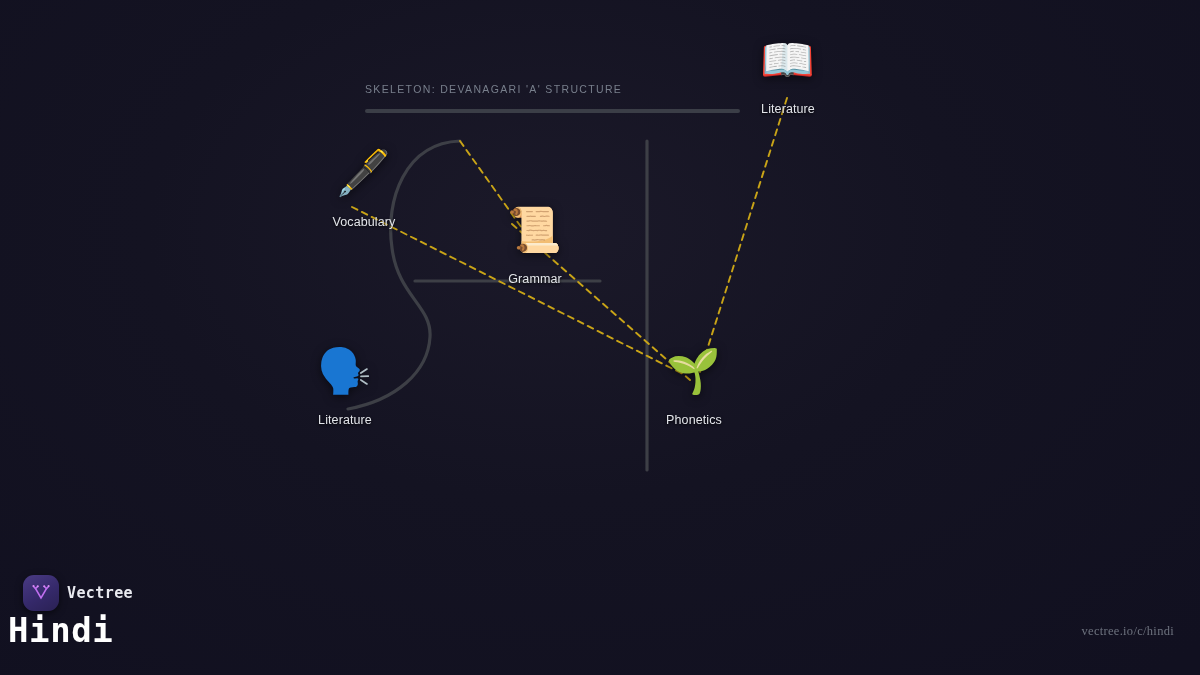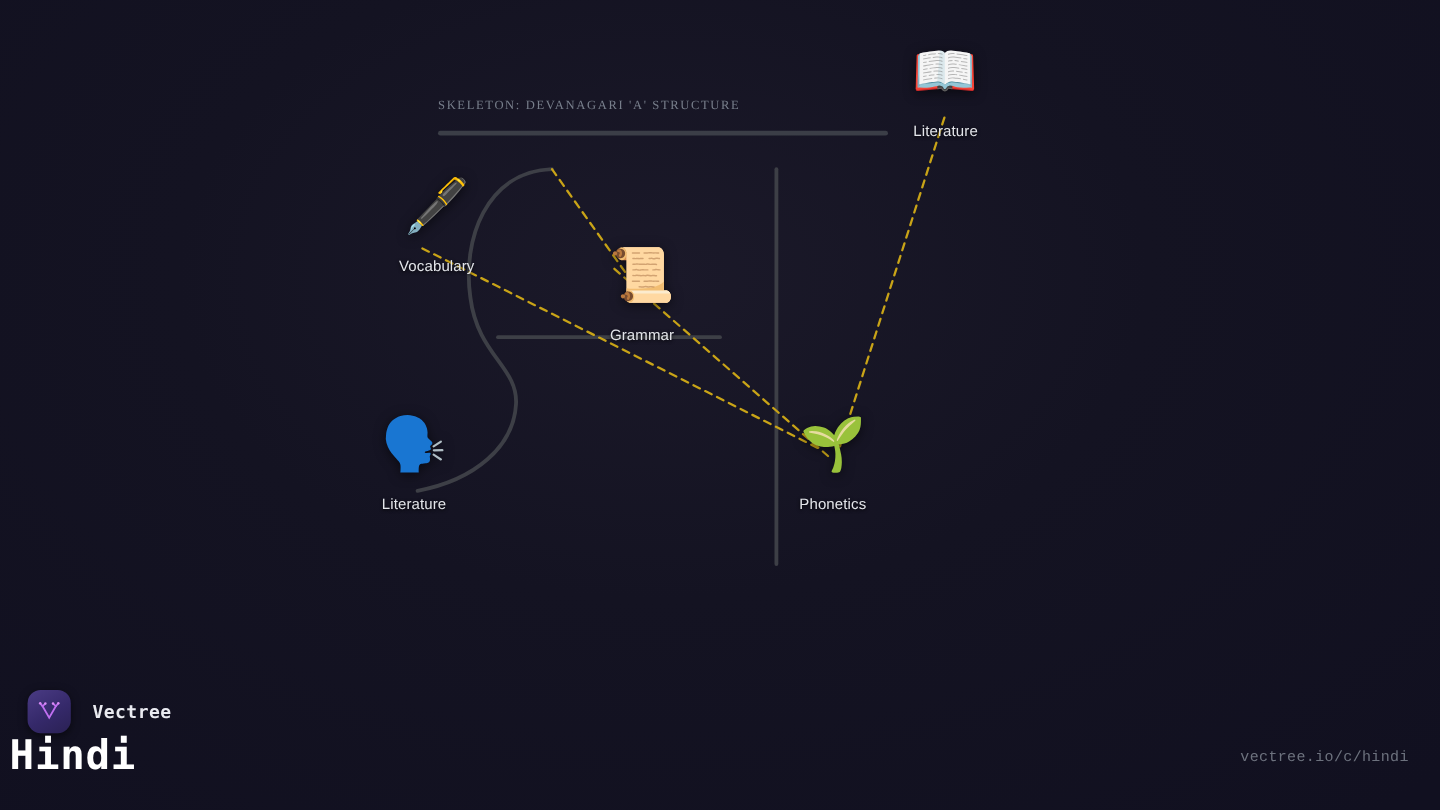--- a/index.html
+++ b/index.html
@@ -12,21 +12,21 @@
   }
   #stage{
     position:absolute;inset:0;
     background:
       radial-gradient(900px 600px at 46% 34%, #1b1929 0%, #141322 45%, #111020 100%);
   }
 
   
   .panel-title{
     position:absolute;left:365px;top:83px;
-    font-family:Liberation Serif, serif;
+    font-family:Liberation Sans, sans-serif;
     font-size:10.5px;letter-spacing:1.35px;
     color:#787f8c;
     white-space:nowrap;
   }
   .panel-rule{
     position:absolute;left:365px;top:109px;
     width:375px;height:4px;border-radius:2px;
     background:#3b3e47;
   }
 
@@ -50,39 +50,39 @@
   .node .label{
     margin-top:20px;
     font-size:12.5px;
     color:#e3e5ea;
     letter-spacing:.1px;
     white-space:nowrap;
     text-shadow:0 1px 3px rgba(0,0,0,.9);
   }
 
   
-  .brand{position:absolute;left:23px;top:575px;display:flex;align-items:center;gap:18px;}
+  .brand{position:absolute;left:23px;top:575px;display:flex;align-items:center;gap:8px;}
   .brand-logo{
     width:36px;height:36px;border-radius:11px;
     background:linear-gradient(150deg,#4a3b84 0%,#35296a 55%,#2a2154 100%);
     box-shadow:0 2px 7px rgba(0,0,0,.55);
     display:flex;align-items:center;justify-content:center;
   }
   .brand-name{
     font-family:"DejaVu Sans Mono","Liberation Mono",monospace;
     font-size:15px;font-weight:bold;color:#e9eaf0;letter-spacing:.4px;
   }
   .brand-topic{
     position:absolute;left:8px;top:610px;
     font-family:"DejaVu Sans Mono","Liberation Mono",monospace;
     font-size:34px;font-weight:bold;color:#ffffff;letter-spacing:.6px;
   }
   .footer-url{
     position:absolute;right:26px;top:624px;
-    font-family:Liberation Mono, monospace;
+    font-family:Liberation Serif, serif;
     font-size:12.5px;color:#6d727e;letter-spacing:.3px;
   }
 </style>
 </head>
 <body>
 
 <div id="stage">
 
   <div class="panel-title">SKELETON: DEVANAGARI 'A' STRUCTURE</div>
   <div class="panel-rule"></div>

